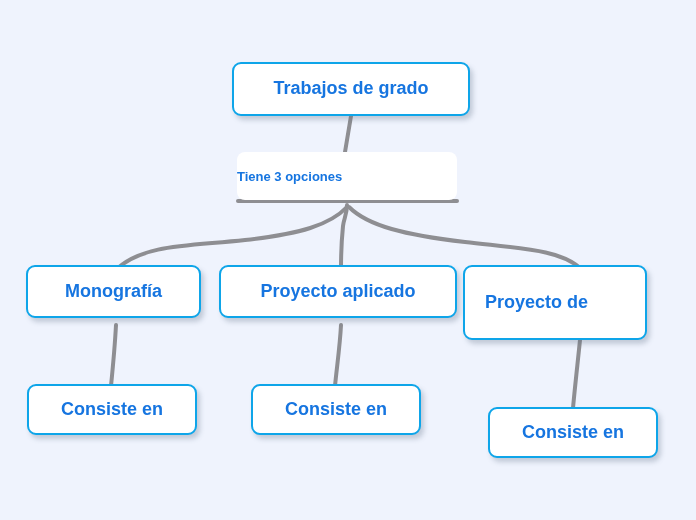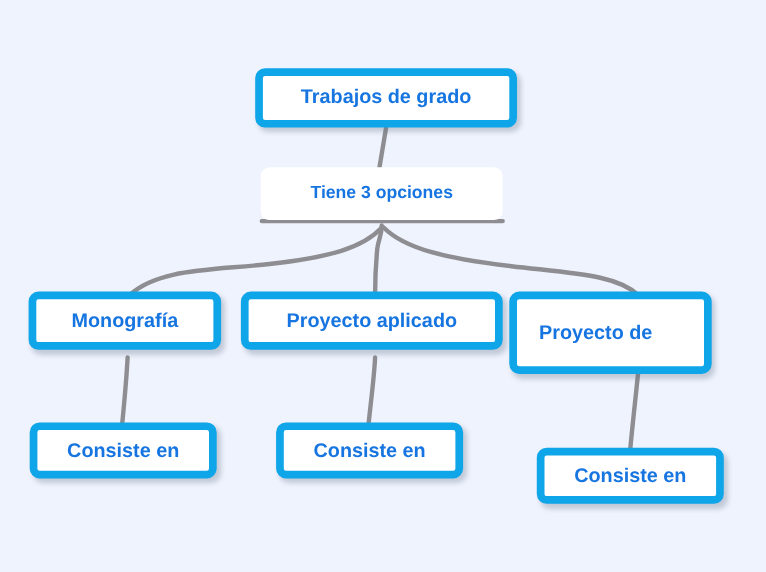--- a/index.html
+++ b/index.html
@@ -23,21 +23,21 @@
     left: 0;
     top: 0;
     width: 696px;
     height: 520px;
     pointer-events: none;
   }
   .node {
     position: absolute;
     box-sizing: border-box;
     background: #ffffff;
-    border: 7px solid #0ea5e9;
+    border: 2px solid #0ea5e9;
     border-radius: 9px;
     color: #1675e0;
     font-weight: bold;
     font-size: 18px;
     line-height: 1.22;
     display: flex;
     align-items: center;
     justify-content: center;
     text-align: center;
     box-shadow: 3px 4px 5px rgba(90, 105, 130, 0.30);
@@ -49,24 +49,23 @@
     padding-left: 20px;
   }
   .node-plain {
     position: absolute;
     box-sizing: border-box;
     background: #ffffff;
     border: none;
     border-radius: 8px;
     color: #1675e0;
     font-weight: bold;
-    font-size: 16px;
+    font-size: 13px;
     display: flex;
     align-items: center;
-    justify-content: center;
     text-align: center;
     z-index: 3;
   }
   .plain-underline {
     position: absolute;
     background: #8e8e92;
     height: 4px;
     border-radius: 2px;
     z-index: 2;
   }

